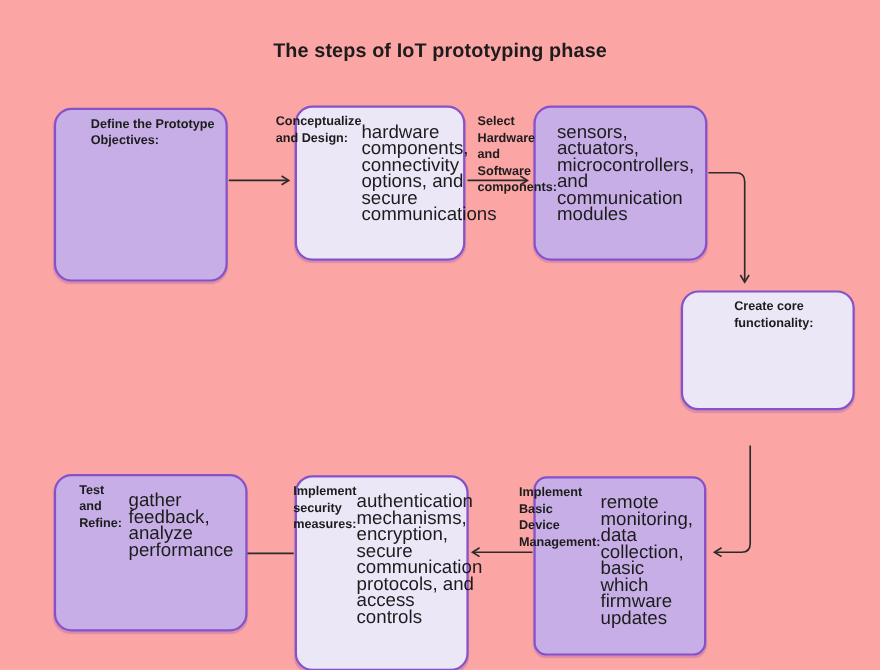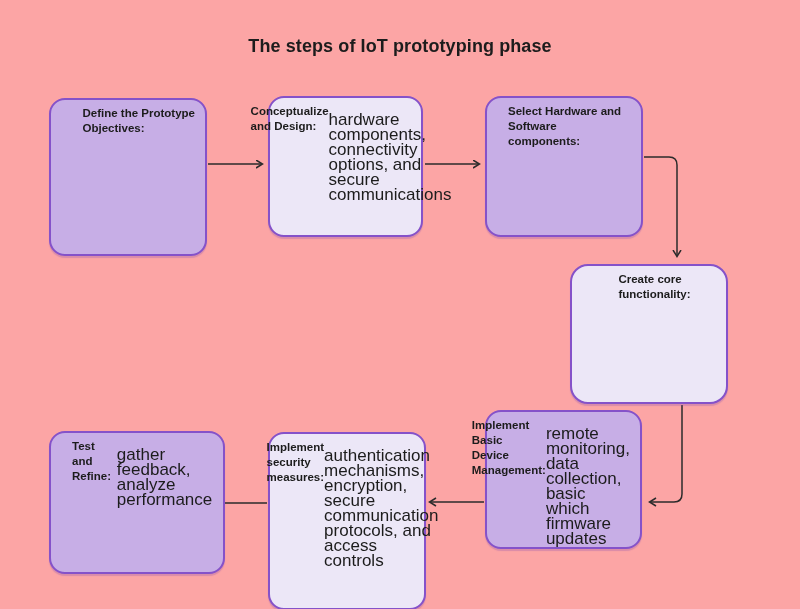--- a/index.html
+++ b/index.html
@@ -47,22 +47,22 @@
     margin:8px 0 0 0;
     font-size:17px; font-weight:400;
     line-height:15px;
     color:var(--text);
     white-space:pre-wrap;
   }
   
   .b1 { left:49px;  top:98px;  width:158px; height:158px;padding-left:11px; }
   .b2 { left:268px; top:96px;  width:155px; height:141px; }
   .b3 { left:485px; top:96px;  width:158px; height:141px; }
-  .b4 { left:570px; top:264px; width:158px; height:140px;border-radius:18px; }
-  .b5 { left:485px; top:410px; width:157px; height:139px; }
+  .b4 { left:619px; top:264px; width:158px; height:109px; }
+  .b5 { left:485px; top:433px; width:157px; height:163px;border-radius:12px; }
   .b6 { left:268px; top:432px; width:158px; height:178px; }
   .b7 { left:49px;  top:431px; width:176px; height:143px; }
   .connector-layer {
     position:absolute; left:0; top:0;
     width:800px; height:609px;
     pointer-events:none;
   }
   .connector-layer path {
     fill:none;
     stroke:var(--connector);
@@ -99,20 +99,23 @@
     <h3 class="box-title">Conceptualize
 and Design:</h3>
     <p class="box-body">hardware components,
 connectivity options, and
 secure communications</p>
   </div>
 
   <div class="box dark b3">
     <h3 class="box-title">Select Hardware and
 Software components:</h3>
+    <p class="box-body">sensors, actuators,
+microcontrollers, and
+communication modules</p>
   </div>
 
   <div class="box light b4">
     <h3 class="box-title">Create core
 functionality:</h3>
   </div>
 
   <div class="box dark b5">
     <h3 class="box-title">Implement Basic
 Device Management:</h3>

